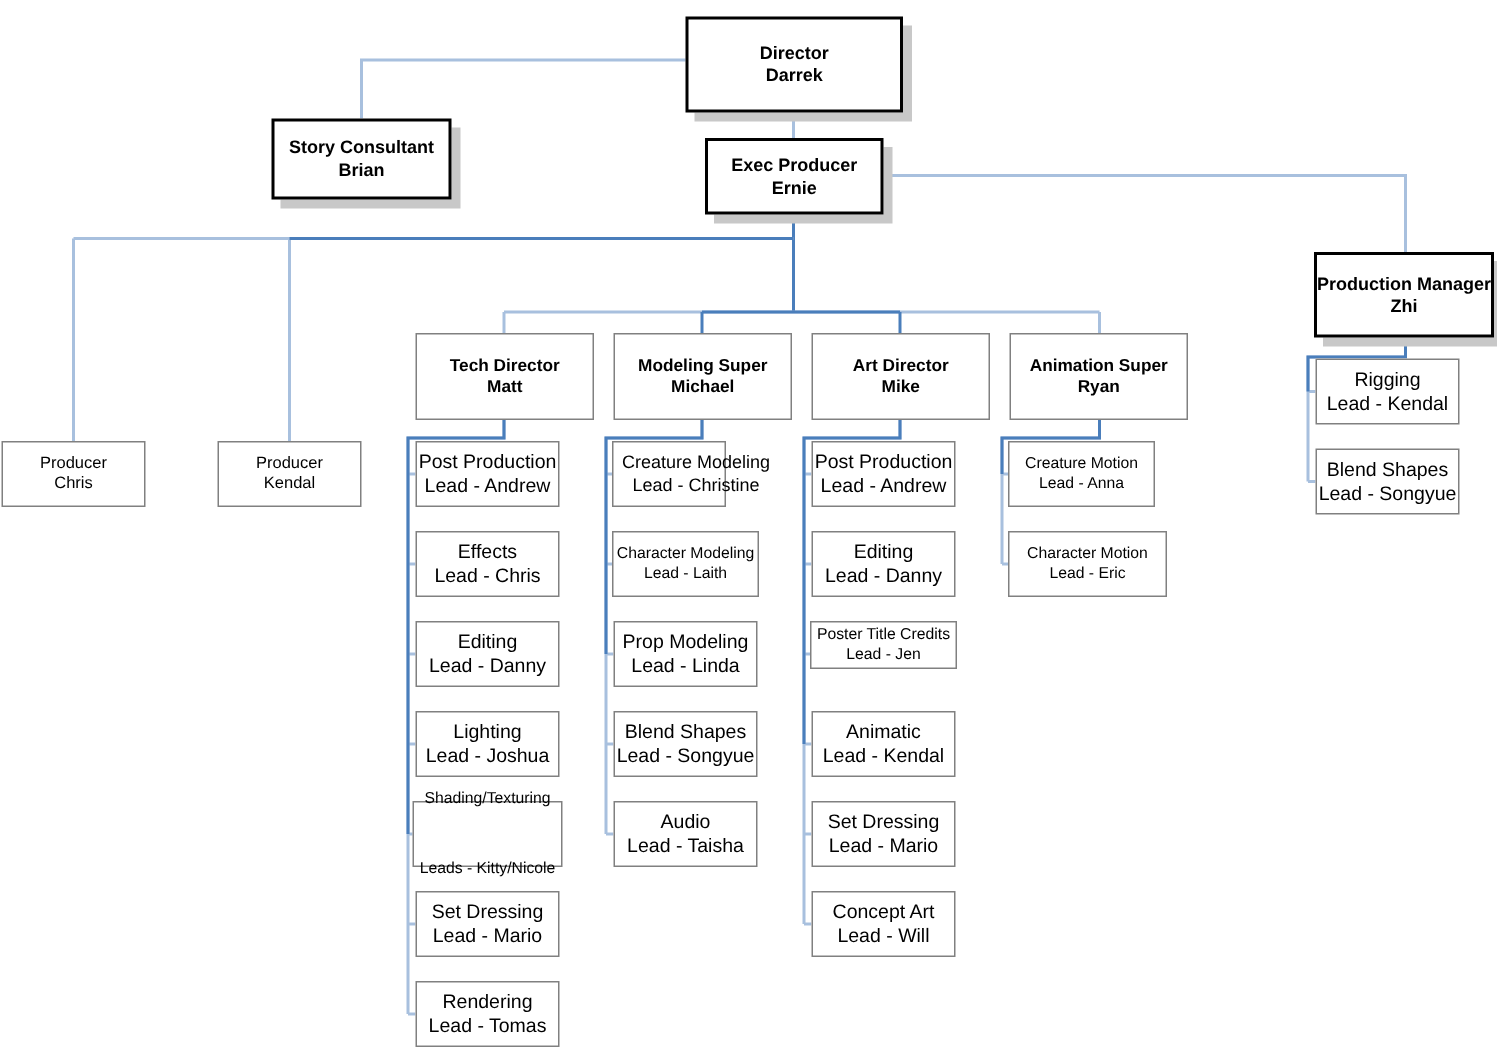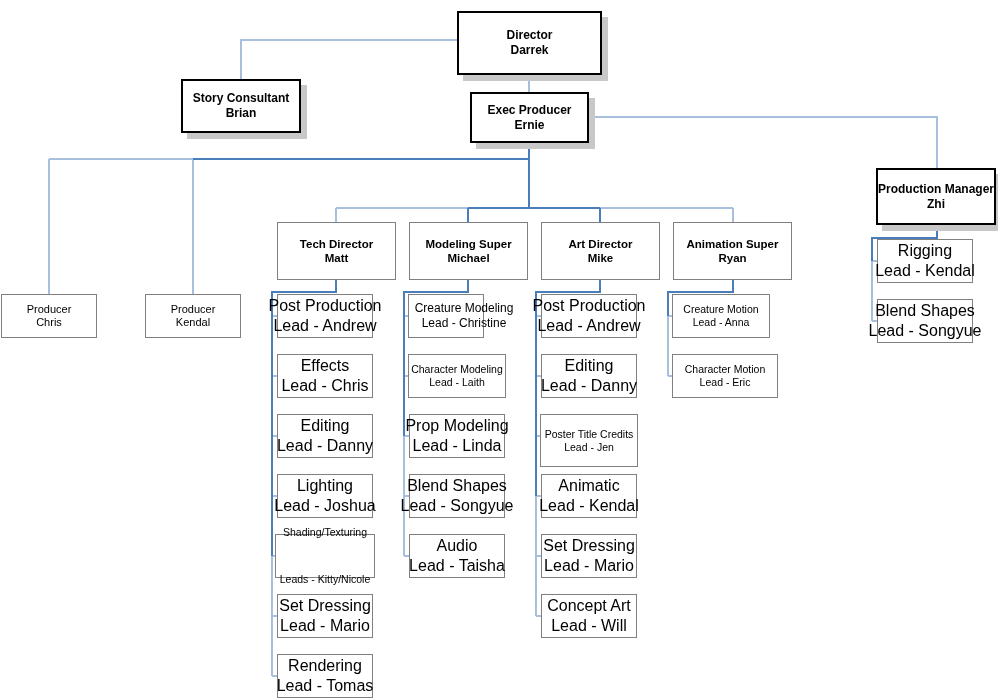--- a/index.html
+++ b/index.html
@@ -19,21 +19,21 @@
   .node .l1,.node .l2{display:block;white-space:nowrap;}
 
   
   .exec{border:2px solid #000000;font-size:12px;font-weight:bold;color:#000;}
   .exec.shadow{box-shadow:6px 6px 0 0 #c8c8c8;}
 
   
   .super{border:1.5px solid #808080;font-size:11.5px;font-weight:bold;color:#000;}
 
   
-  .leaf{border:1.5px solid #808080;font-size:16px;font-weight:normal;color:#000;}
+  .leaf{border:1.5px solid #808080;font-size:13px;font-weight:normal;color:#000;}
 
   
   .producer{border:1.5px solid #808080;font-size:11px;font-weight:normal;color:#000;}
 </style>
 </head>
 <body>
 
 <div id="chart">
 
   <svg class="lines" viewBox="0 0 998 698" xmlns="http://www.w3.org/2000/svg">
@@ -229,21 +229,21 @@
   </div>
 
   <div class="node leaf" style="left:541px;top:291px;width:96px;height:44px;">
     <span class="l1">Post Production</span>
     <span class="l2">Lead - Andrew</span>
   </div>
   <div class="node leaf" style="left:541px;top:351px;width:96px;height:44px;">
     <span class="l1">Editing</span>
     <span class="l2">Lead - Danny</span>
   </div>
-  <div class="node leaf" style="left:540px;top:411px;width:98px;height:53px;font-size:10.5px;">
+  <div class="node leaf" style="left:540px;top:411px;width:98px;height:32px;font-size:10.5px;">
     <span class="l1">Poster Title Credits</span>
     <span class="l2">Lead - Jen</span>
   </div>
   <div class="node leaf" style="left:541px;top:471px;width:96px;height:44px;">
     <span class="l1">Animatic</span>
     <span class="l2">Lead - Kendal</span>
   </div>
   <div class="node leaf" style="left:541px;top:531px;width:96px;height:44px;">
     <span class="l1">Set Dressing</span>
     <span class="l2">Lead - Mario</span>

